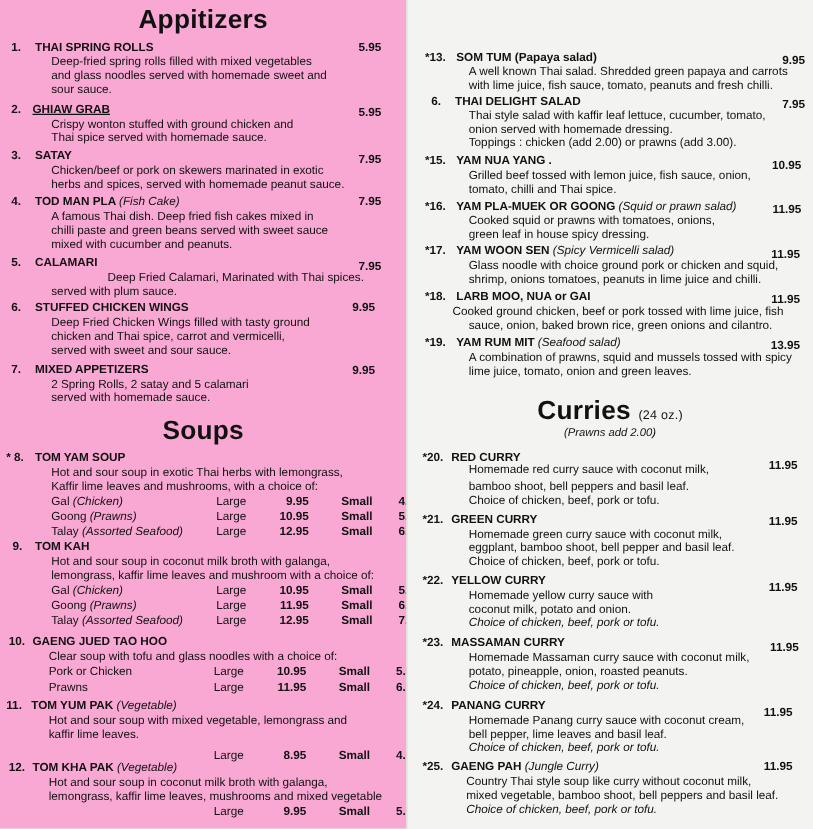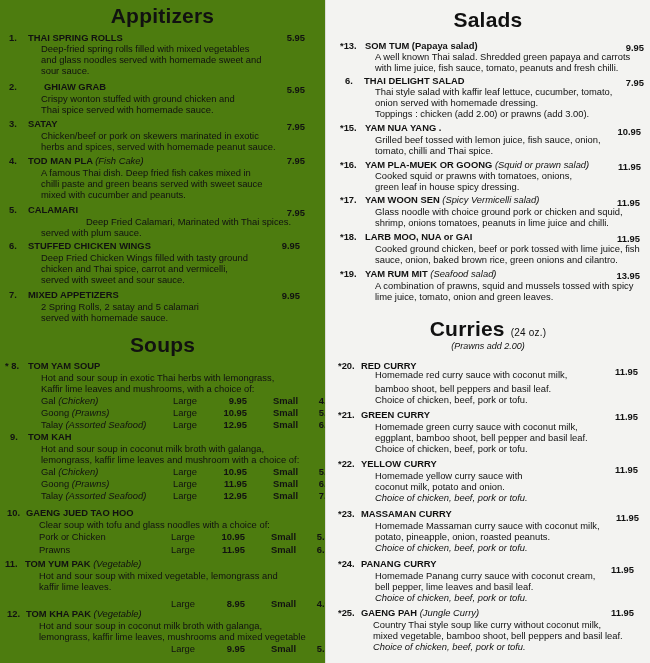--- a/index.html
+++ b/index.html
@@ -4,21 +4,21 @@
 <style>
   html, body { margin:0; padding:0; }
   body {
     width:650px; height:663px; overflow:hidden;
     background:#f4f4f2;
     font-family:"Liberation Sans", sans-serif;
     color:#111;
     position:relative;
   }
   .page { position:absolute; top:0; width:325px; height:663px; box-sizing:border-box; }
-  .left { left:0; background:#4d7c0f; }
+  .left { left:0; background:#f9a8d4; }
   .right { left:325px; background:#f3f3f1; border-left:1px solid #dcdcd8; }
   .h1 {
     font-weight:bold; font-size:21px; text-align:center; letter-spacing:0.2px;
     position:absolute; left:0; right:0;
   }
   .h1 .sub { font-size:10px; font-weight:normal; }
   .note { font-size:9px; font-style:italic; text-align:center; position:absolute; left:0; right:0; }
   .item { position:absolute; font-size:9.4px; line-height:11.2px; }
   .num { position:absolute; font-weight:bold; }
   .title { position:absolute; font-weight:bold; white-space:nowrap; }
@@ -44,21 +44,21 @@
     <span class="num" style="left:9px;">1.</span>
     <span class="title" style="left:28px;">THAI SPRING ROLLS</span>
     <span class="price" style="left:255px;width:50px;">5.95</span>
     <span class="desc" style="left:41px;top:11px;">Deep-fried spring rolls filled with mixed vegetables</span>
     <span class="desc" style="left:41px;top:22px;">and glass noodles served with homemade sweet and</span>
     <span class="desc" style="left:41px;top:33px;">sour sauce.</span>
   </div>
 
   <div class="item" style="left:0;top:81px;width:325px;">
     <span class="num" style="left:9px;">2.</span>
-    <span class="title" style="left:44px;">GHIAW GRAB</span>
+    <span class="title" style="left:26px;text-decoration:underline;">GHIAW GRAB</span>
     <span class="price" style="left:255px;width:50px;top:3px;">5.95</span>
     <span class="desc" style="left:41px;top:12px;">Crispy wonton stuffed with ground chicken and</span>
     <span class="desc" style="left:41px;top:23px;">Thai spice served with homemade sauce.</span>
   </div>
 
   <div class="item" style="left:0;top:118px;width:325px;">
     <span class="num" style="left:9px;">3.</span>
     <span class="title" style="left:28px;">SATAY</span>
     <span class="price" style="left:255px;width:50px;top:3px;">7.95</span>
     <span class="desc" style="left:41px;top:12px;text-align:right;">Chicken/beef or pork on skewers marinated in exotic</span>
@@ -198,21 +198,20 @@
     <div class="row" style="left:39px;top:35px;width:290px;">
       <span class="lg">Large</span>
         <span class="lgp">9.95</span>
       <span class="sm">Small</span>
         <span class="smp">5.50</span>
     </div>
   </div>
 </div>
 
 <div class="page right">
-  <div class="h1" style="top:8px;">Salads</div>
 
   <div class="item" style="left:0;top:40px;width:325px;">
     <span class="num" style="left:14px;">*13.</span>
     <span class="title" style="left:39px;">SOM TUM (Papaya salad)</span>
     <span class="price" style="left:268px;width:50px;top:2px;">9.95</span>
     <span class="desc" style="left:49px;top:11px;">A well known Thai salad. Shredded green papaya and carrots</span>
     <span class="desc" style="left:49px;top:22px;">with lime juice, fish sauce, tomato, peanuts and fresh chilli.</span>
   </div>
 
   <div class="item" style="left:0;top:75px;width:325px;">
@@ -245,21 +244,21 @@
     <span class="title" style="left:39px;"><span>YAM WOON SEN</span> <i>(Spicy Vermicelli salad)</i></span>
     <span class="price" style="left:264px;width:50px;top:3px;">11.95</span>
     <span class="desc" style="left:49px;top:12px;text-align:right;">Glass noodle with choice ground pork or chicken and squid,</span>
     <span class="desc" style="left:49px;top:23px;">shrimp, onions tomatoes, peanuts in lime juice and chilli.</span>
   </div>
 
   <div class="item" style="left:0;top:231px;width:325px;">
     <span class="num" style="left:14px;">*18.</span>
     <span class="title" style="left:39px;">LARB MOO, NUA or GAI</span>
     <span class="price" style="left:264px;width:50px;top:2px;">11.95</span>
-    <span class="desc" style="left:49px;top:12px;">Cooked ground chicken, beef or pork tossed with lime juice, fish</span>
+    <span class="desc" style="left:36px;top:12px;">Cooked ground chicken, beef or pork tossed with lime juice, fish</span>
     <span class="desc" style="left:49px;top:23px;">sauce, onion, baked brown rice, green onions and cilantro.</span>
   </div>
 
   <div class="item" style="left:0;top:268px;width:325px;">
     <span class="num" style="left:14px;">*19.</span>
     <span class="title" style="left:39px;"><span>YAM RUM MIT</span> <i>(Seafood salad)</i></span>
     <span class="price" style="left:264px;width:50px;top:2px;">13.95</span>
     <span class="desc" style="left:49px;top:12px;">A combination of prawns, squid and mussels tossed with spicy</span>
     <span class="desc" style="left:49px;top:23px;">lime juice, tomato, onion and green leaves.</span>
   </div>

